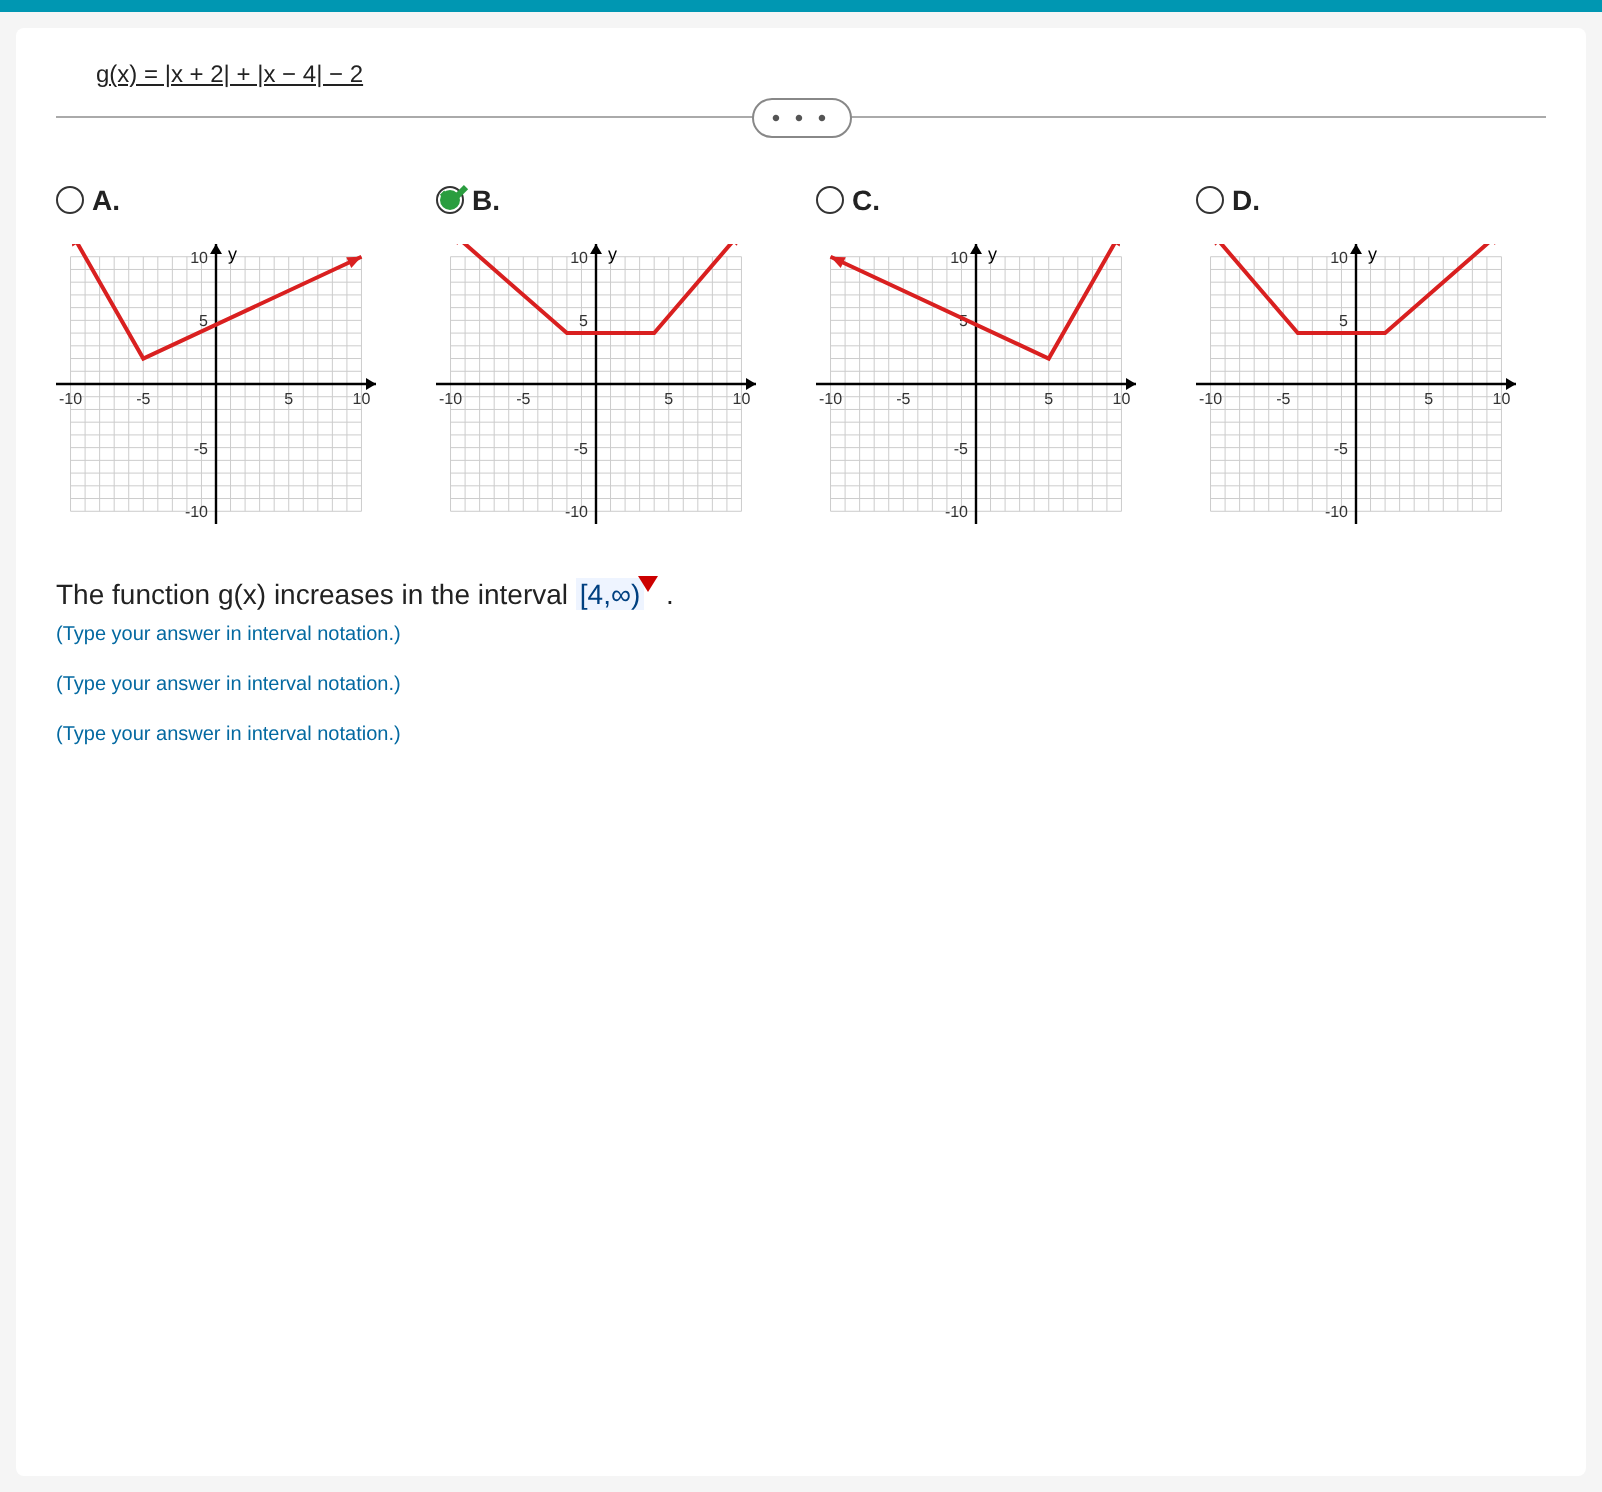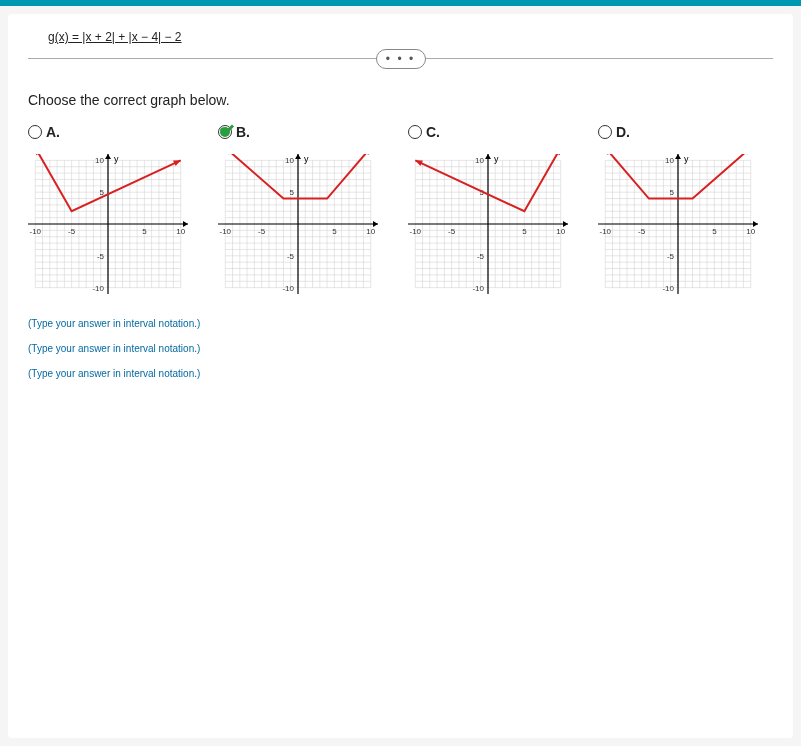--- a/index.html
+++ b/index.html
@@ -161,21 +161,20 @@
 
 <div class="top-bar"></div>
 <div class="container">
 
   <p class="formula">g(x) = |x + 2| + |x − 4| − 2</p>
 
   <div class="divider-row">
     <div class="ellipsis-pill">• • •</div>
   </div>
 
-  <p class="instruction">Choose the correct graph below.</p>
 
   <div class="options-row">
     <div class="option" style="width:160px;">
       <span class="radio"></span>
       <span class="option-label">A.</span>
     </div>
     <div class="option" style="width:160px;">
       <span class="radio selected">
           <span class="check-mark"></span>
         </span>
@@ -427,19 +426,24 @@
           <text x="76" y="41.18181818181817" font-size="8" text-anchor="end" fill="#333">5</text>
           <text x="76" y="104.81818181818181" font-size="8" text-anchor="end" fill="#333">-5</text>
           <text x="76" y="136.63636363636363" font-size="8" text-anchor="end" fill="#333">-10</text>
           <text x="86" y="8" font-size="9" fill="#000">y</text>
           <polyline points="7.272727272727273,-6.3636363636363455 50.90909090909091,44.54545454545455 94.54545454545455,44.54545454545455 152.72727272727275,-6.3636363636363455" fill="none" stroke="#d92020" stroke-width="2"></polyline>
           <polygon points="7.272727272727273,-6.3636363636363455 14.106036694014943,-3.0012142674471756 9.550497079823163,0.9035339732886358" fill="#d92020"></polygon>
           <polygon points="152.72727272727275,-6.3636363636363455 149.43474968793015,0.5036259755639141 145.48372204071904,-4.0118341926773535" fill="#d92020"></polygon>
         </svg></div>
   </div>
 
+  <p class="answer-line">
+    <span>The function g(x) increases in the interval </span>
+    <span class="answer-val">[4,∞)</span><span class="flag-red"></span>
+    <span>.</span>
+  </p>
   <p class="hint">(Type your answer in interval notation.)</p>
 
   <p class="hint">(Type your answer in interval notation.)</p>
 
   <p class="hint">(Type your answer in interval notation.)</p>
 
 </div>
 
 </body></html>

